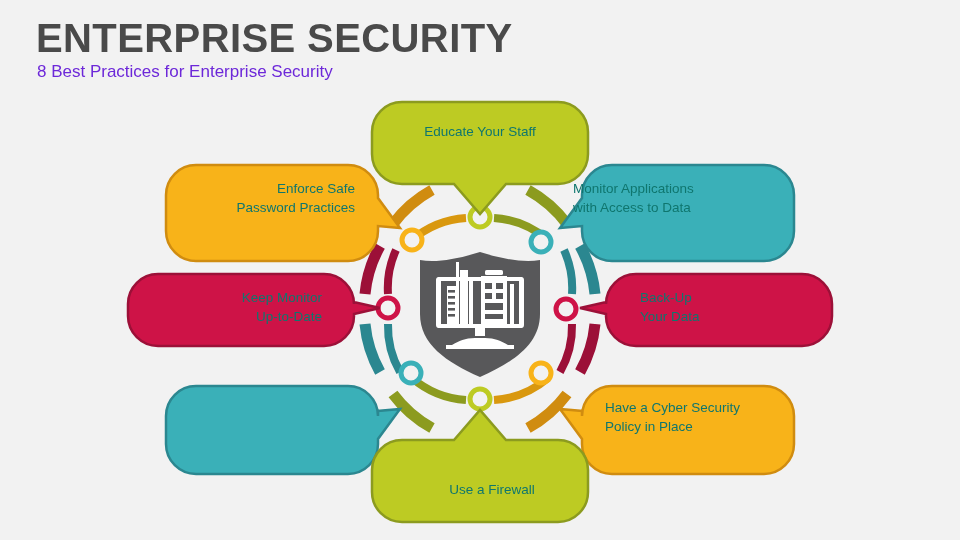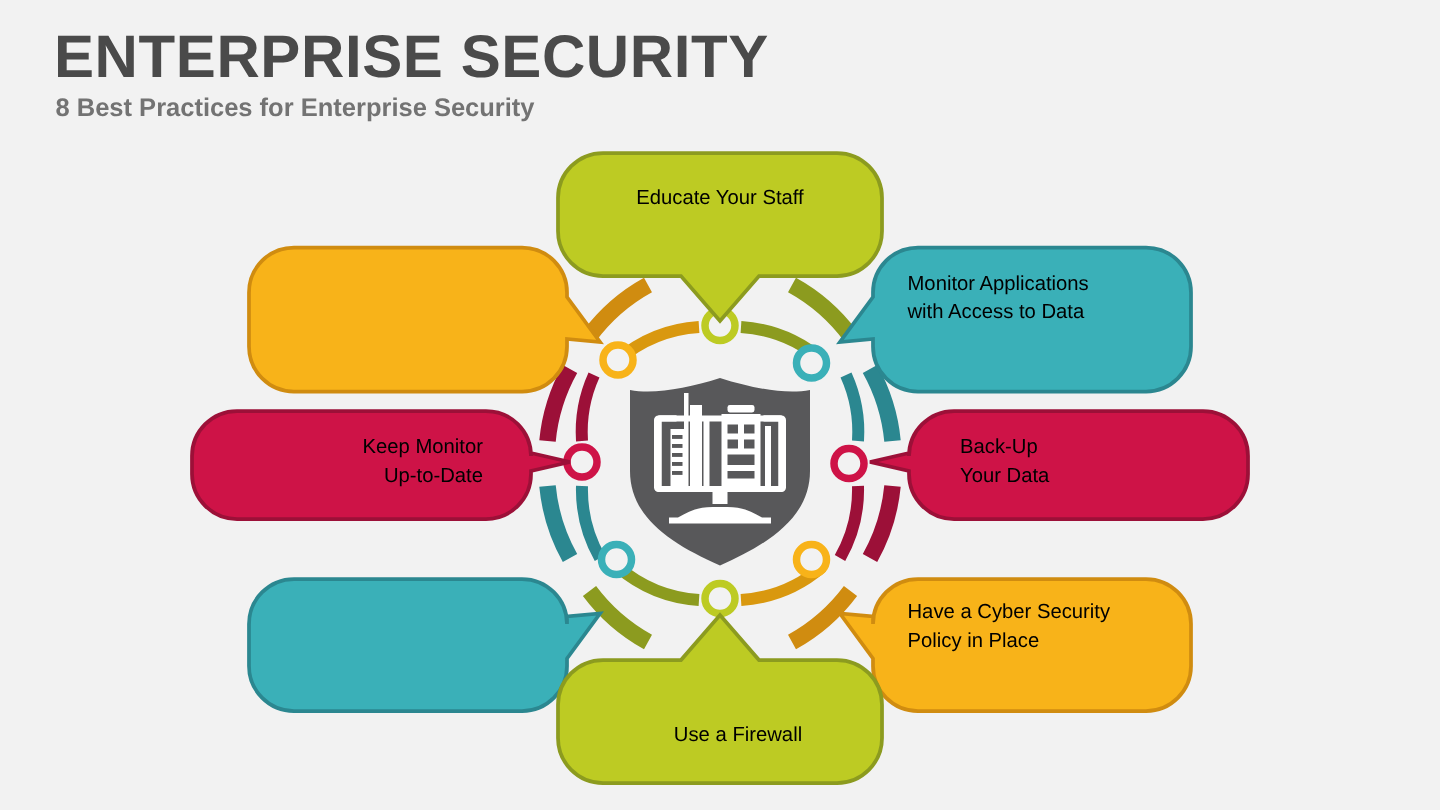--- a/index.html
+++ b/index.html
@@ -29,42 +29,42 @@
     font-weight: bold;
     letter-spacing: 0.4px;
     color: #4a4a4a;
     white-space: nowrap;
   }
   #page-subtitle {
     position: absolute;
     left: 37px;
     top: 62px;
     font-size: 17px;
-    font-weight: bold;
-    color: #737373;
+    font-weight: normal;
+    color: #6d28d9;
     white-space: nowrap;
   }
   #diagram {
     position: absolute;
     left: 0;
     top: 0;
     width: 960px;
     height: 540px;
   }
   .bubble-label {
     position: absolute;
-    color: #000000;
+    color: #0f766e;
     font-size: 13.5px;
     line-height: 19px;
     white-space: pre-line;
     pointer-events: none;
   }
   .lbl-top        { left: 370px; top: 122px; width: 220px; text-align: center; }
   .lbl-topleft    { left: 170px; top: 179px; width: 185px; text-align: right; }
-  .lbl-topright   { left: 605px; top: 179px; width: 190px; text-align: left; }
+  .lbl-topright   { left: 573px; top: 179px; width: 190px; text-align: left; }
   .lbl-left       { left: 140px; top: 288px; width: 182px; text-align: right; }
   .lbl-right      { left: 640px; top: 288px; width: 190px; text-align: left; }
   .lbl-botleft    { left: 170px; top: 398px; width: 185px; text-align: right; }
   .lbl-botright   { left: 605px; top: 398px; width: 190px; text-align: left; }
   .lbl-bottom     { left: 370px; top: 480px; width: 244px; text-align: center; }
 </style>
 </head>
 <body>
 
 <div id="slide">
@@ -218,14 +218,16 @@
 
   <div class="bubble-label lbl-botright">Have a Cyber Security
 Policy in Place</div>
 
   <div class="bubble-label lbl-bottom">Use a Firewall</div>
 
 
   <div class="bubble-label lbl-left">Keep Monitor
 Up-to-Date</div>
 
+  <div class="bubble-label lbl-topleft">Enforce Safe
+Password Practices</div>
 
 </div>
 
 </body></html>

